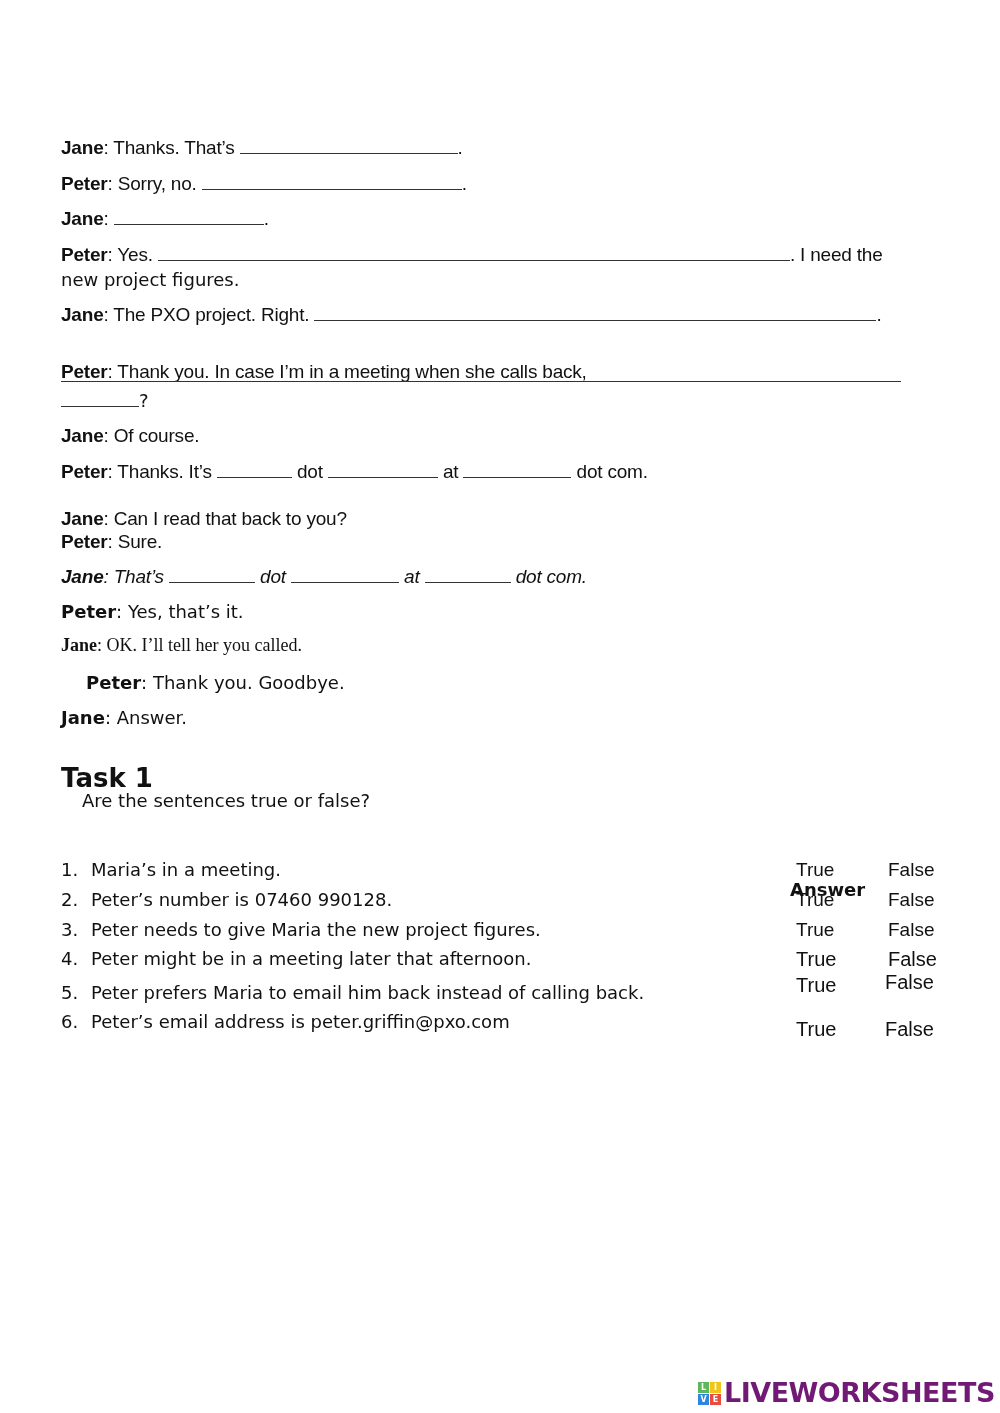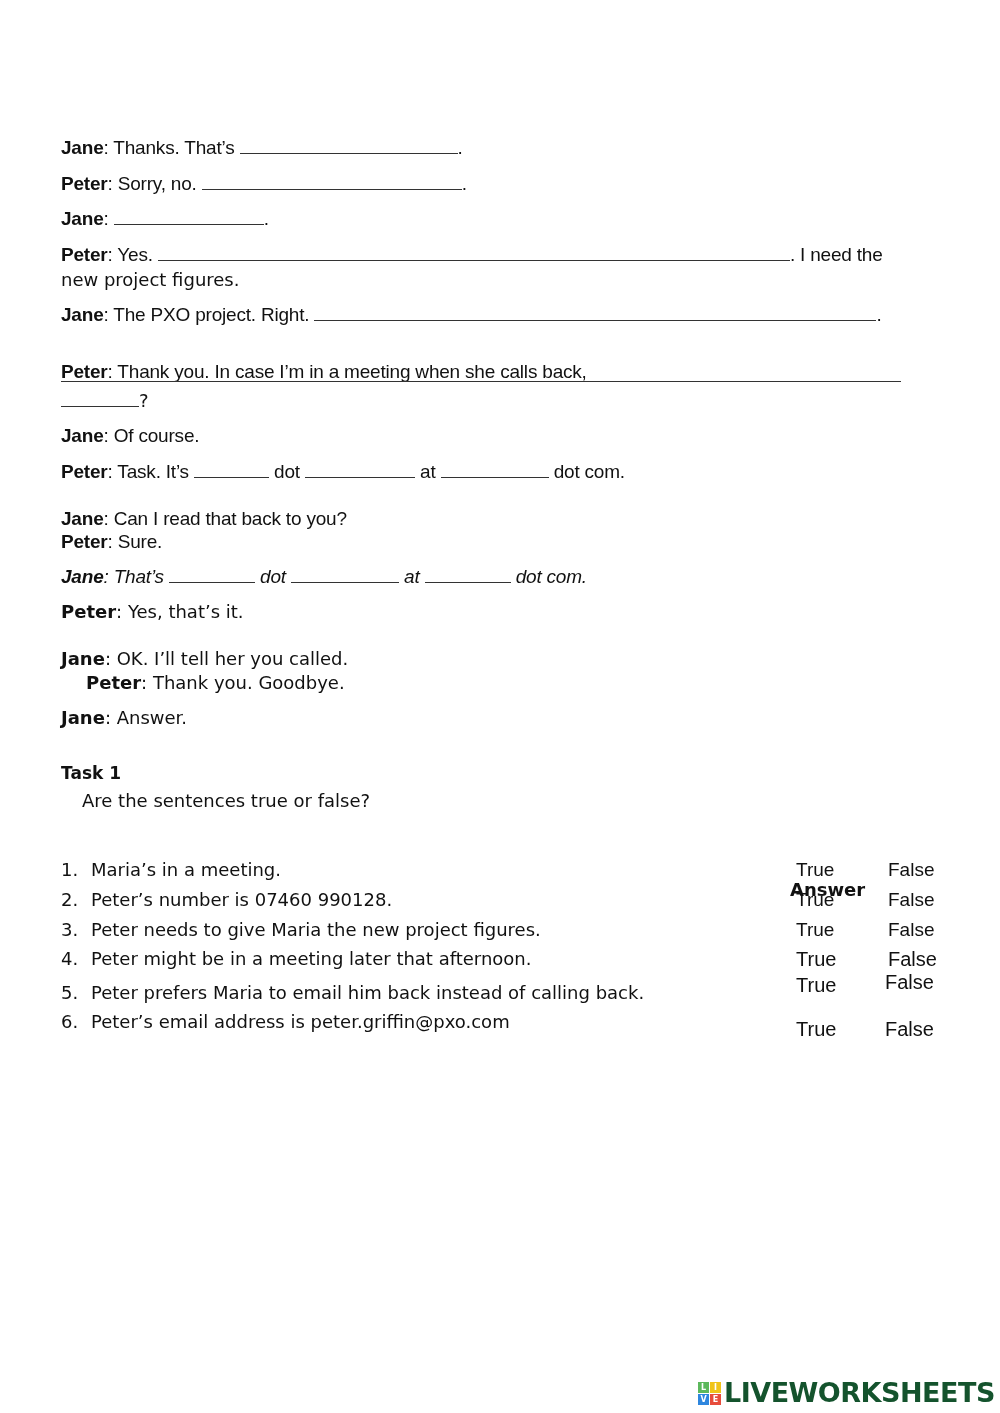--- a/index.html
+++ b/index.html
@@ -2,30 +2,30 @@
 <html><head>
 <meta charset="utf-8">
 <style>
   html, body { margin: 0; padding: 0; background: #ffffff; }
   body { width: 1000px; height: 1413px; position: relative; overflow: hidden;
          font-family: "DejaVu Sans", sans-serif; color: #111; }
   .line { position: absolute; left: 61px; font-size: 18px; white-space: nowrap; line-height: 22px; }
   .line.cond { font-family: "Liberation Sans Narrow", "Liberation Sans", sans-serif; font-size: 19px; letter-spacing: -0.2px; }
   .speaker { font-weight: bold; }
   .blank { display: inline-block; border-bottom: 1.5px solid #333; height: 16px; vertical-align: baseline; }
-  .task-title { position: absolute; left: 61px; top: 763px; font-size: 17px; font-weight: bold; }
+  .task-title { position: absolute; left: 61px; top: 763px; font-size: 26px; font-weight: bold; }
   .task-instr { position: absolute; left: 66px; top: 790px; font-size: 18px; margin-left: 16px; }
   .answer-hdr { position: absolute; left: 790px; top: 834px; font-size: 18px; font-weight: bold; margin-top: 45px; }
   .q { position: absolute; left: 61px; font-size: 18px; white-space: nowrap; }
   .q .num { display: inline-block; width: 30px; }
   .opt { position: absolute; font-size: 19px; font-family: "Liberation Sans", sans-serif; cursor: pointer; }
   .logo { position: absolute; left: 698px; top: 1378px; display: flex; align-items: center; }
   .logo-grid { display: grid; grid-template-columns: 11px 11px; grid-template-rows: 11px 11px; gap: 1px; margin-right: 3px; }
   .logo-grid span { display: flex; align-items: center; justify-content: center; font-size: 8px; font-weight: bold; color: #fff; font-family: "DejaVu Sans", sans-serif; }
-  .logo-text { font-family: "DejaVu Sans", sans-serif; font-weight: bold; font-size: 27px; color: #14532d; letter-spacing: -0.5px; line-height: 30px; }
+  .logo-text { font-family: "DejaVu Sans", sans-serif; font-weight: bold; font-size: 27px; color: #701a75; letter-spacing: -0.5px; line-height: 30px; }
 </style>
 </head>
 <body>
 
 <div class="line cond" style="top:137px;">
   <span class="speaker">Jane</span>: <span>Thanks. That’s </span><span class="blank" style="width:218px;"></span><span>.</span>
 </div>
 
 <div class="line cond" style="top:173px;">
   <span class="speaker">Peter</span>: <span>Sorry, no. </span><span class="blank" style="width:260px;"></span><span>.</span>
@@ -54,40 +54,40 @@
 </div>
 <div class="line" style="top:390px;">
   <span class="blank" style="width:78px;"></span><span>?</span>
 </div>
 
 <div class="line cond" style="top:425px;">
   <span class="speaker">Jane</span>: <span>Of course.</span>
 </div>
 
 <div class="line cond" style="top:461px;">
-  <span class="speaker">Peter</span>: <span>Task. It’s </span><span class="blank" style="width:75px;"></span><span> dot </span> <span class="blank" style="width:110px;"></span><span> at </span> <span class="blank" style="width:108px;"></span><span> dot com.</span>
+  <span class="speaker">Peter</span>: <span>Thanks. It’s </span><span class="blank" style="width:75px;"></span><span> dot </span> <span class="blank" style="width:110px;"></span><span> at </span> <span class="blank" style="width:108px;"></span><span> dot com.</span>
 </div>
 
 <div class="line cond" style="top:508px;text-align:right;">
   <span class="speaker">Jane</span>: <span>Can I read that back to you?</span>
 </div>
 
 <div class="line cond" style="top:531px;">
   <span class="speaker">Peter</span>: <span>Sure.</span>
 </div>
 
 <div class="line cond" style="top:566px;font-style:italic;">
   <span class="speaker">Jane</span>: <span>That’s </span><span class="blank" style="width:86px;"></span><span> dot </span> <span class="blank" style="width:108px;"></span><span> at </span> <span class="blank" style="width:86px;"></span><span> dot com.</span>
 </div>
 
 <div class="line" style="top:601px;">
   <span class="speaker">Peter</span>: <span>Yes, that’s it.</span>
 </div>
 
-<div class="line" style="top:648px;">
+<div class="line" style="top:634px;font-family:Liberation Serif, serif;">
   <span class="speaker">Jane</span>: <span>OK. I’ll tell her you called.</span>
 </div>
 
 <div class="line" style="top:672px;margin-left:25px;">
   <span class="speaker">Peter</span>: <span>Thank you. Goodbye.</span>
 </div>
 
 <div class="line" style="top:707px;">
   <span class="speaker">Jane</span>: <span>Answer.</span>
 </div>

